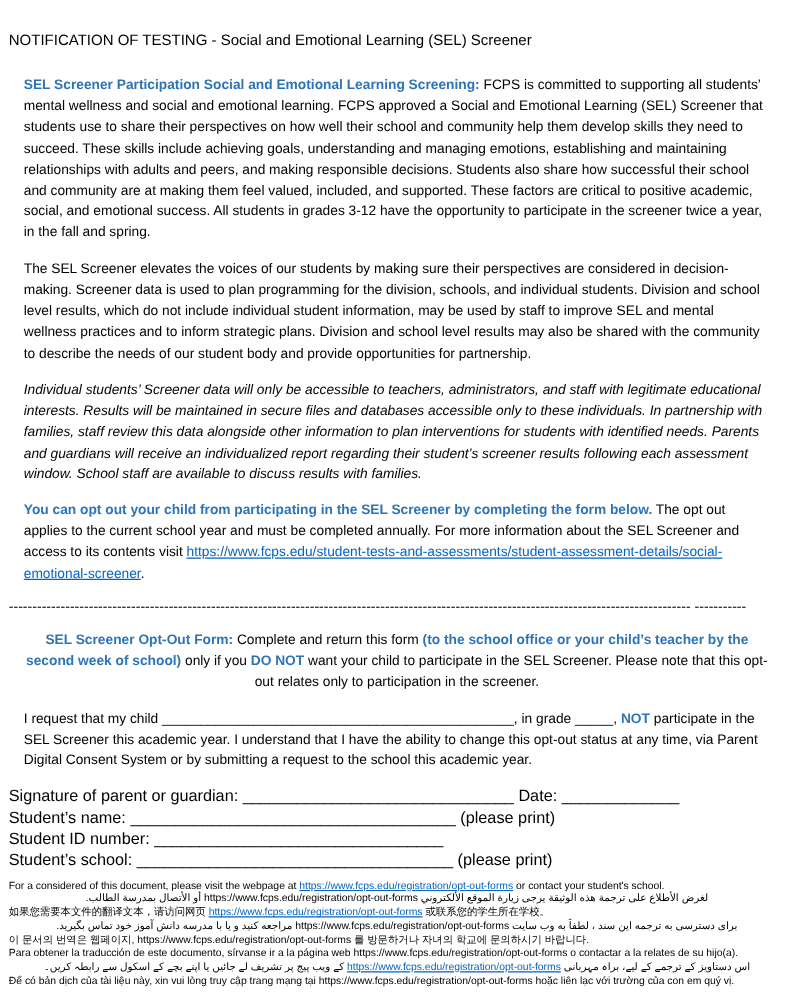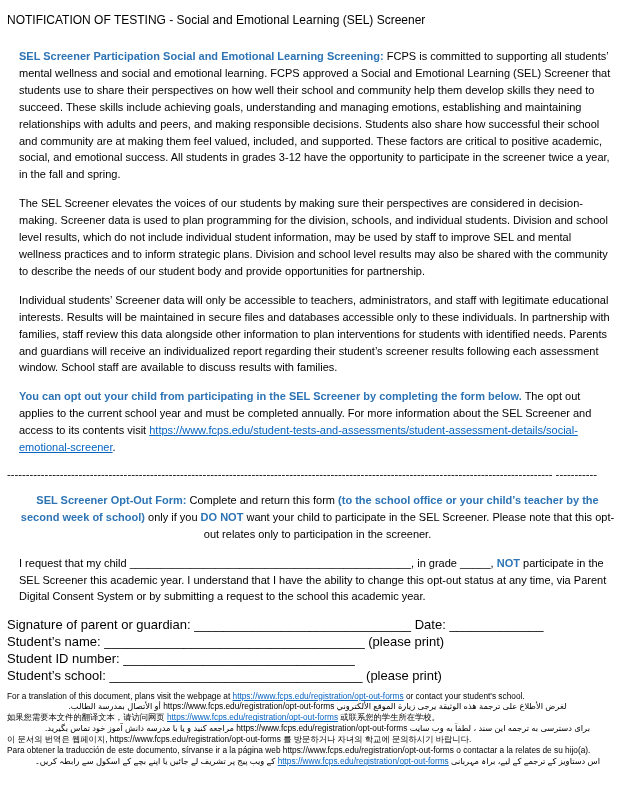--- a/index.html
+++ b/index.html
@@ -3,24 +3,24 @@
 <meta charset="utf-8">
 <style>
   html,body{margin:0;padding:0;background:#ffffff;}
   body{
     width:638px;height:804px;overflow:hidden;
     font-family:"Liberation Sans","DejaVu Sans",sans-serif;
     color:#000;
     -webkit-font-smoothing:antialiased;
   }
   .page{padding:9px 10px 0 7px;box-sizing:border-box;width:638px;height:804px;}
-  .title{font-size:12px;line-height:15px;margin:4px 0 20px 0;}
+  .title{font-size:12px;line-height:15px;margin:16px 0 20px 0;}
   p.para{font-size:11px;line-height:16.9px;margin:12px;}
   .mb1{margin-bottom:9px;}
-  .mb2{margin-bottom:11px;}
+  .mb2{margin-bottom:11px;font-style:italic;}
   .mb3{margin-bottom:7px;text-align:center;}
   .mb4{margin-bottom:21px;}
   .blue-bold{color:#2E74B5;font-weight:bold;}
   a.link, .link{color:#0563C1;text-decoration:underline;cursor:pointer;}
   .sep{font-size:11.3px;line-height:12px;margin:3px 0 5px 0;white-space:nowrap;overflow:hidden;letter-spacing:0;}
   .sig{font-size:13px;line-height:16.8px;margin:0 0 6px 0;}
   .sig div{white-space:nowrap;}
   .footer{font-size:8.3px;line-height:10.9px;}
   .footer .fline{white-space:nowrap;overflow:hidden;}
   .footer .rtl{direction:rtl;text-align:center;}
@@ -48,22 +48,23 @@
   <p class="para mb4"><span>I request that my child </span><span class="blank">______________________________________________</span><span>, in grade </span><span class="blank">_____</span><span>, </span><span class="blue-bold">NOT</span><span> participate in the SEL Screener this academic year. I understand that I have the ability to change this opt-out status at any time, via Parent Digital Consent System or by submitting a request to the school this academic year.</span></p>
 
   <div class="sig">
     <div><span>Signature of parent or guardian: </span><span class="blank">______________________________</span><span> Date: </span><span class="blank">_____________</span></div>
     <div><span>Student’s name: </span><span class="blank">____________________________________</span><span> (please print)</span></div>
     <div><span>Student ID number: </span><span class="blank">________________________________</span></div>
     <div><span>Student’s school: </span><span class="blank">___________________________________</span><span> (please print)</span></div>
   </div>
 
   <div class="footer">
-    <div class="fline"><span>For a translation of this document, plans visit the webpage at </span><a class="link">https://www.fcps.edu/registration/opt-out-forms</a><span> or contact your student's school.</span></div>
+    <div class="fline"><span>For a considered of this document, please visit the webpage at </span><a class="link">https://www.fcps.edu/registration/opt-out-forms</a><span> or contact your student's school.</span></div>
     <div class="fline rtl" dir="rtl"><span>لغرض الأطلاع على ترجمة هذه الوثيقة يرجى زيارة الموقع الألكتروني </span><span>https://www.fcps.edu/registration/opt-out-forms</span><span> أو الأتصال بمدرسة الطالب.</span></div>
     <div class="fline"><span>如果您需要本文件的翻译文本，请访问网页 </span><a class="link">https://www.fcps.edu/registration/opt-out-forms</a><span> 或联系您的学生所在学校。</span></div>
     <div class="fline rtl" dir="rtl"><span>برای دسترسی به ترجمه این سند ، لطفاً به وب سایت </span><span>https://www.fcps.edu/registration/opt-out-forms</span><span> مراجعه کنید و یا با مدرسه دانش آموز خود تماس بگیرید.</span></div>
     <div class="fline"><span>이 문서의 번역은 웹페이지, </span><span>https://www.fcps.edu/registration/opt-out-forms</span><span> 를 방문하거나 자녀의 학교에 문의하시기 바랍니다.</span></div>
     <div class="fline"><span>Para obtener la traducción de este documento, sírvanse ir a la página web </span><span>https://www.fcps.edu/registration/opt-out-forms</span><span> o contactar a la relates de su hijo(a).</span></div>
     <div class="fline rtl" dir="rtl"><span>اس دستاویز کے ترجمے کے لیے، براہ مہربانی </span><a class="link">https://www.fcps.edu/registration/opt-out-forms</a><span> کے ویب پیج پر تشریف لے جائیں یا اپنے بچے کے اسکول سے رابطہ کریں۔</span></div>
+    <div class="fline"><span>Để có bản dịch của tài liệu này, xin vui lòng truy cập trang mạng tại </span><span>https://www.fcps.edu/registration/opt-out-forms</span><span> hoặc liên lạc với trường của con em quý vị.</span></div>
   </div>
 
 </div>
 
 </body></html>

